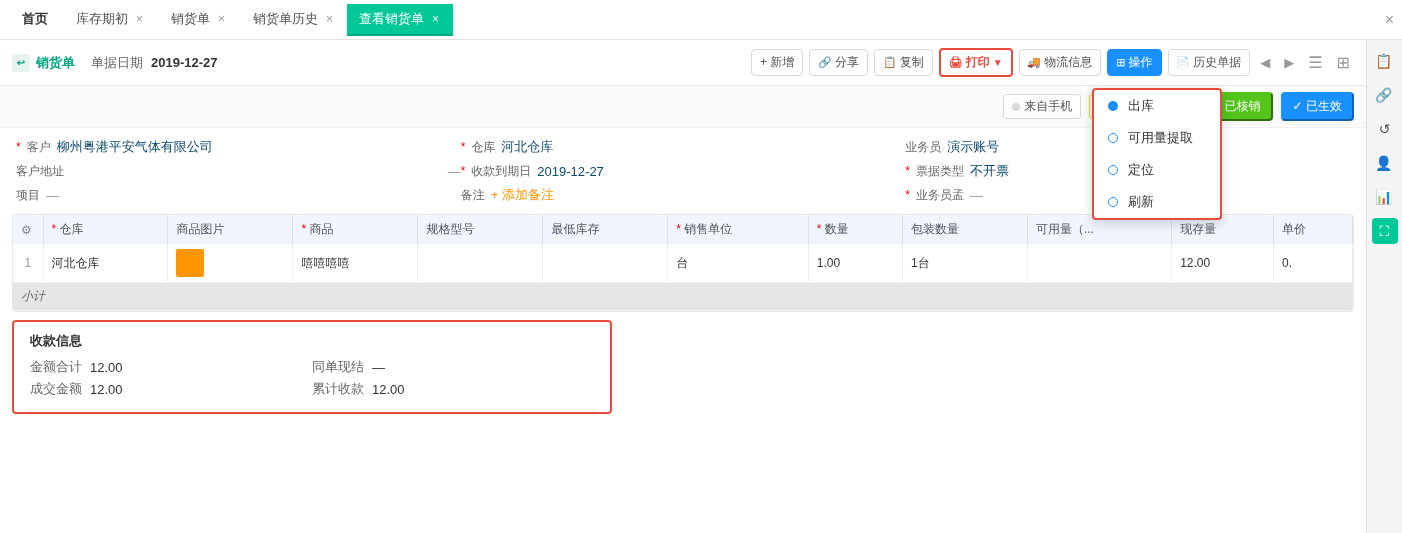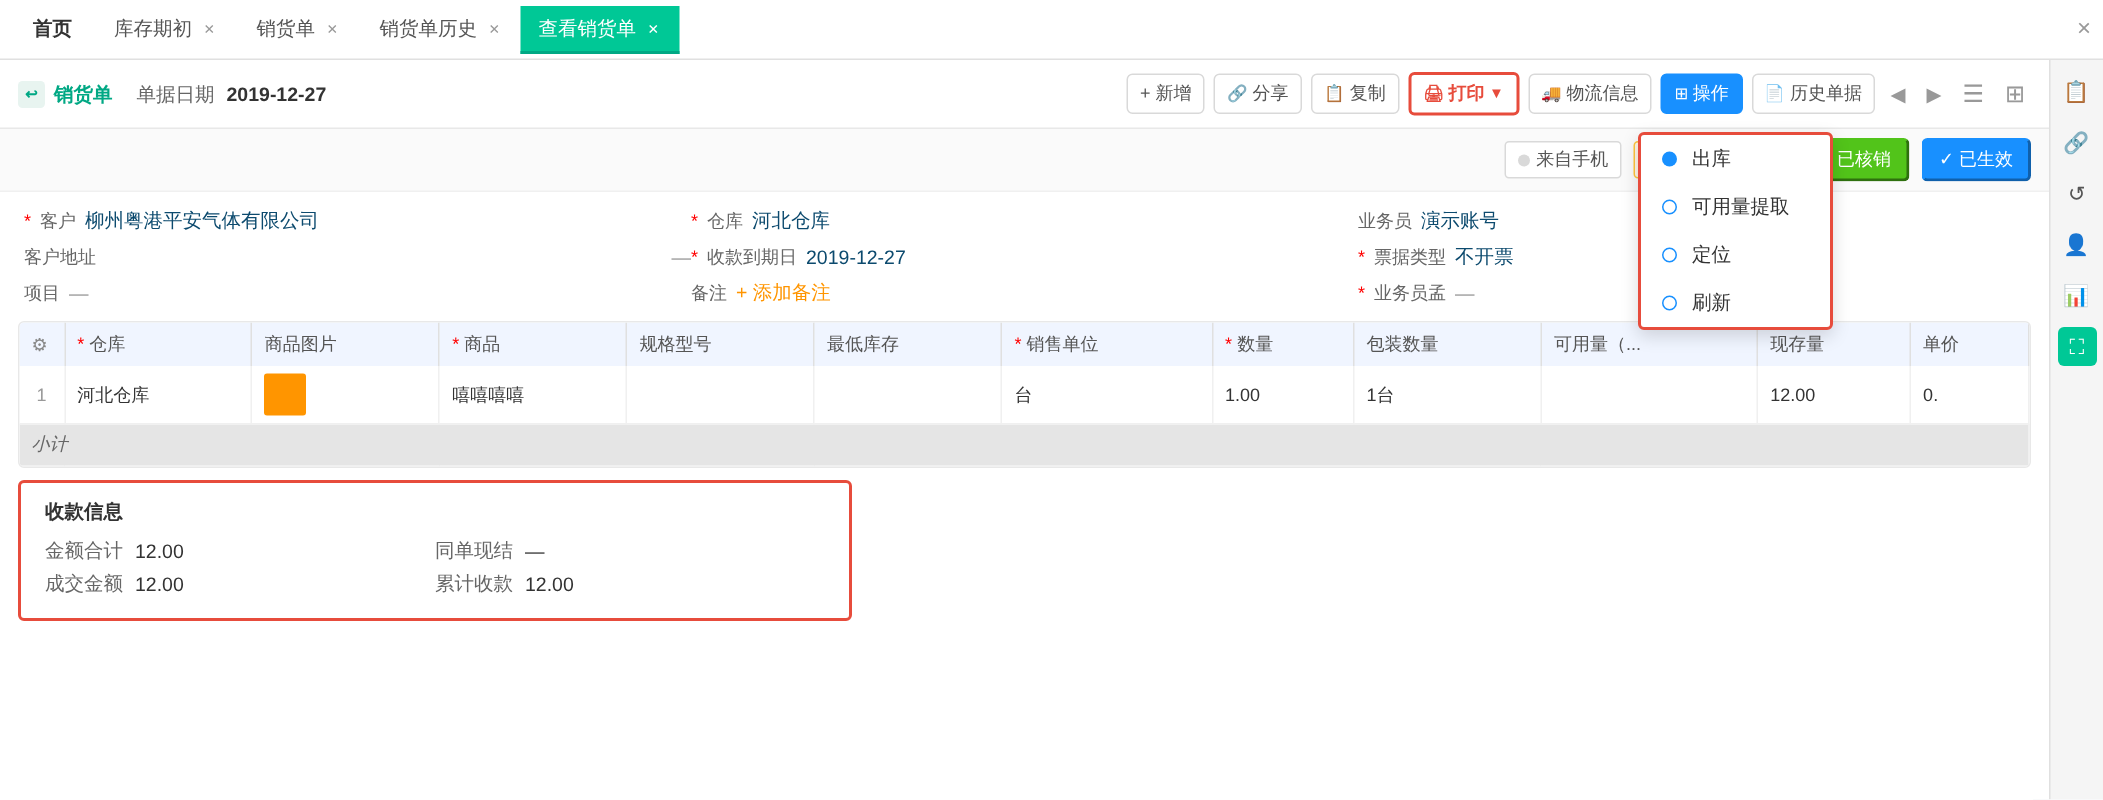--- a/index.html
+++ b/index.html
@@ -81,21 +81,21 @@
     thead th:first-child { width: 30px; }
     tbody tr { background: #fff; }
     tbody td { padding: 5px 8px; border-right: 1px solid #f0f0f0; border-bottom: 1px solid #f0f0f0; color: #333; }
     .subtotal-row td { background: #e5e5e5; color: #666; font-style: italic; }
     .gear-cell { color: #999; text-align: center; }
     .required-star { color: #f00; }
 
     
     .payment-box {
       margin: 8px 12px; border: 2px solid #e74c3c; border-radius: 4px; padding: 10px 16px;
-      background: #fff; width: 556px;
+      background: #fff; width: 600px;
     }
     .payment-title { font-weight: bold; font-size: 13px; margin-bottom: 8px; }
     .payment-grid { display: grid; grid-template-columns: 1fr 1fr; gap: 4px 0; }
     .payment-row { display: flex; align-items: center; gap: 8px; font-size: 13px; }
     .payment-label { color: #666; white-space: nowrap; }
     .payment-value { color: #333; }
     .payment-value.red { color: #e74c3c; }
 
     
     .right-sidebar {

